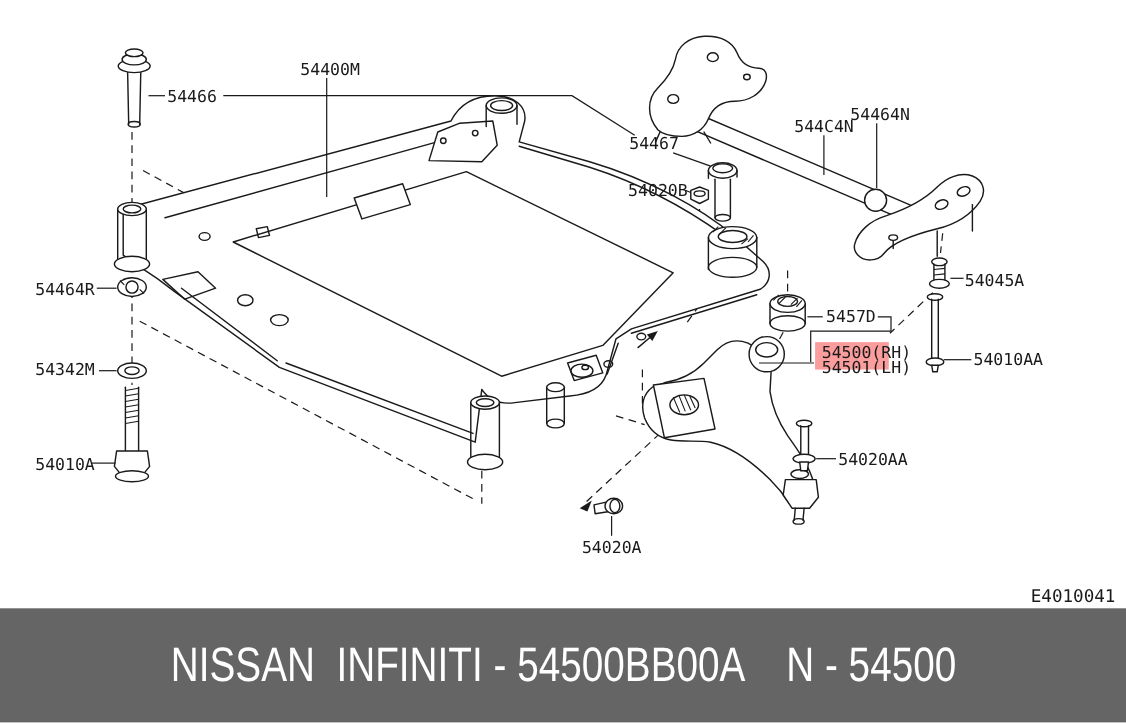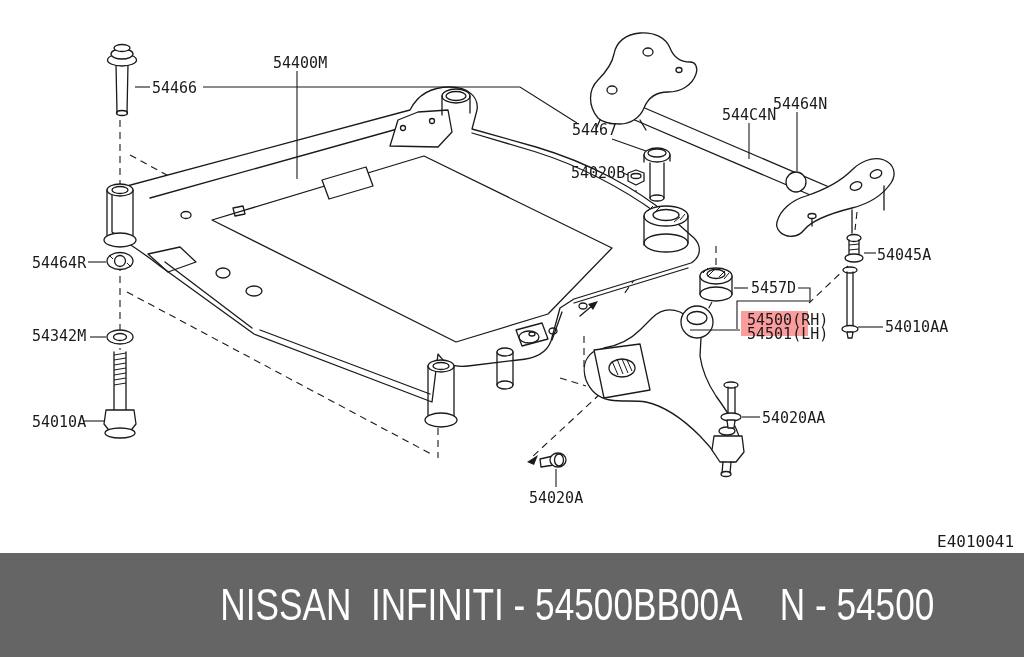--- a/index.html
+++ b/index.html
@@ -8,21 +8,21 @@
   .stage svg{position:absolute;top:0;left:0;}
   svg .ln{stroke:#1a1a1a;stroke-width:1.3;fill:none;stroke-linecap:round;stroke-linejoin:round;}
   svg .solid{stroke:#1a1a1a;stroke-width:1.3;fill:#ffffff;stroke-linejoin:round;}
   svg .thin{stroke:#1a1a1a;stroke-width:1;fill:none;}
   svg .dash{stroke:#1a1a1a;stroke-width:1.1;fill:none;stroke-dasharray:7 5;}
   svg .lead{stroke:#1a1a1a;stroke-width:1.1;fill:none;}
   svg text.part{font-family:"DejaVu Sans Mono","Liberation Mono",monospace;font-size:15px;fill:#1a1a1a;letter-spacing:0;}
   svg text.code{font-family:"DejaVu Sans Mono","Liberation Mono",monospace;font-size:16px;fill:#1a1a1a;}
   svg .arrow{fill:#1a1a1a;stroke:none;}
   .footer-bar{position:absolute;left:0;top:553px;width:1024px;height:104px;background:#656565;
-              display:flex;align-items:center;justify-content:flex-end;}
+              display:flex;align-items:center;justify-content:center;}
   .footer-bar .caption{color:#ffffff;font-family:"Liberation Sans","DejaVu Sans",sans-serif;
               font-size:44px;font-weight:400;white-space:pre;display:inline-block;
               transform:scaleX(0.8);transform-origin:center center;}
 </style>
 </head>
 <body>
 
 <div class="stage">
 
 <svg width="1024" height="553" viewBox="0 0 1024 553">

